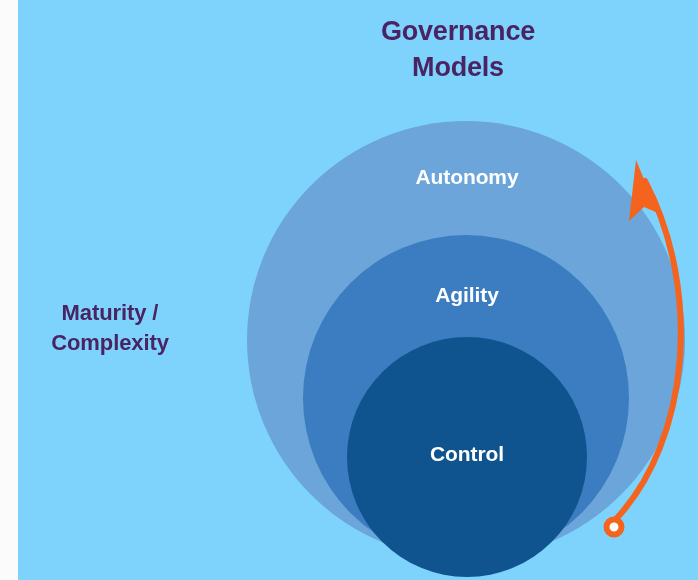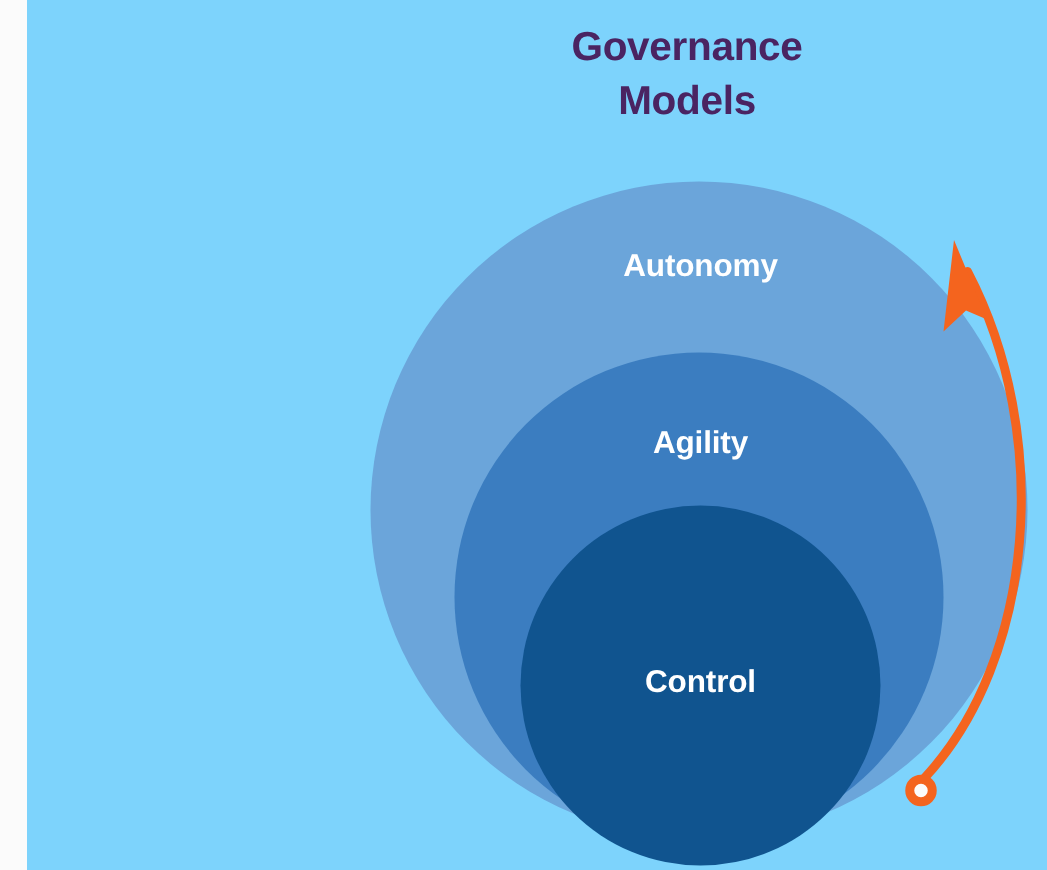--- a/index.html
+++ b/index.html
@@ -71,20 +71,22 @@
   }
 </style>
 </head>
 <body style="background: rgb(251, 251, 251);">
 
 <div id="diagram-root" style="background: #7dd3fc; margin-left: 18px;">
 
   <div id="chart-title" style="color: rgb(74, 36, 98);">Governance
 Models</div>
 
+  <div id="axis-label" style="color: rgb(74, 36, 98);">Maturity /
+Complexity</div>
 
   <svg id="venn-stage" viewBox="0 0 698 580" width="698" height="580">
 
     <circle class="ring-circle" cx="448" cy="340" r="219" fill="#6ba5da"></circle>
 
     <circle class="ring-circle" cx="448" cy="398" r="163" fill="#3b7dc0"></circle>
 
     <circle class="ring-circle" cx="449" cy="457" r="120" fill="#10548f"></circle>
 
     <text class="ring-label" x="449" y="184" fill="#ffffff">Autonomy</text>

